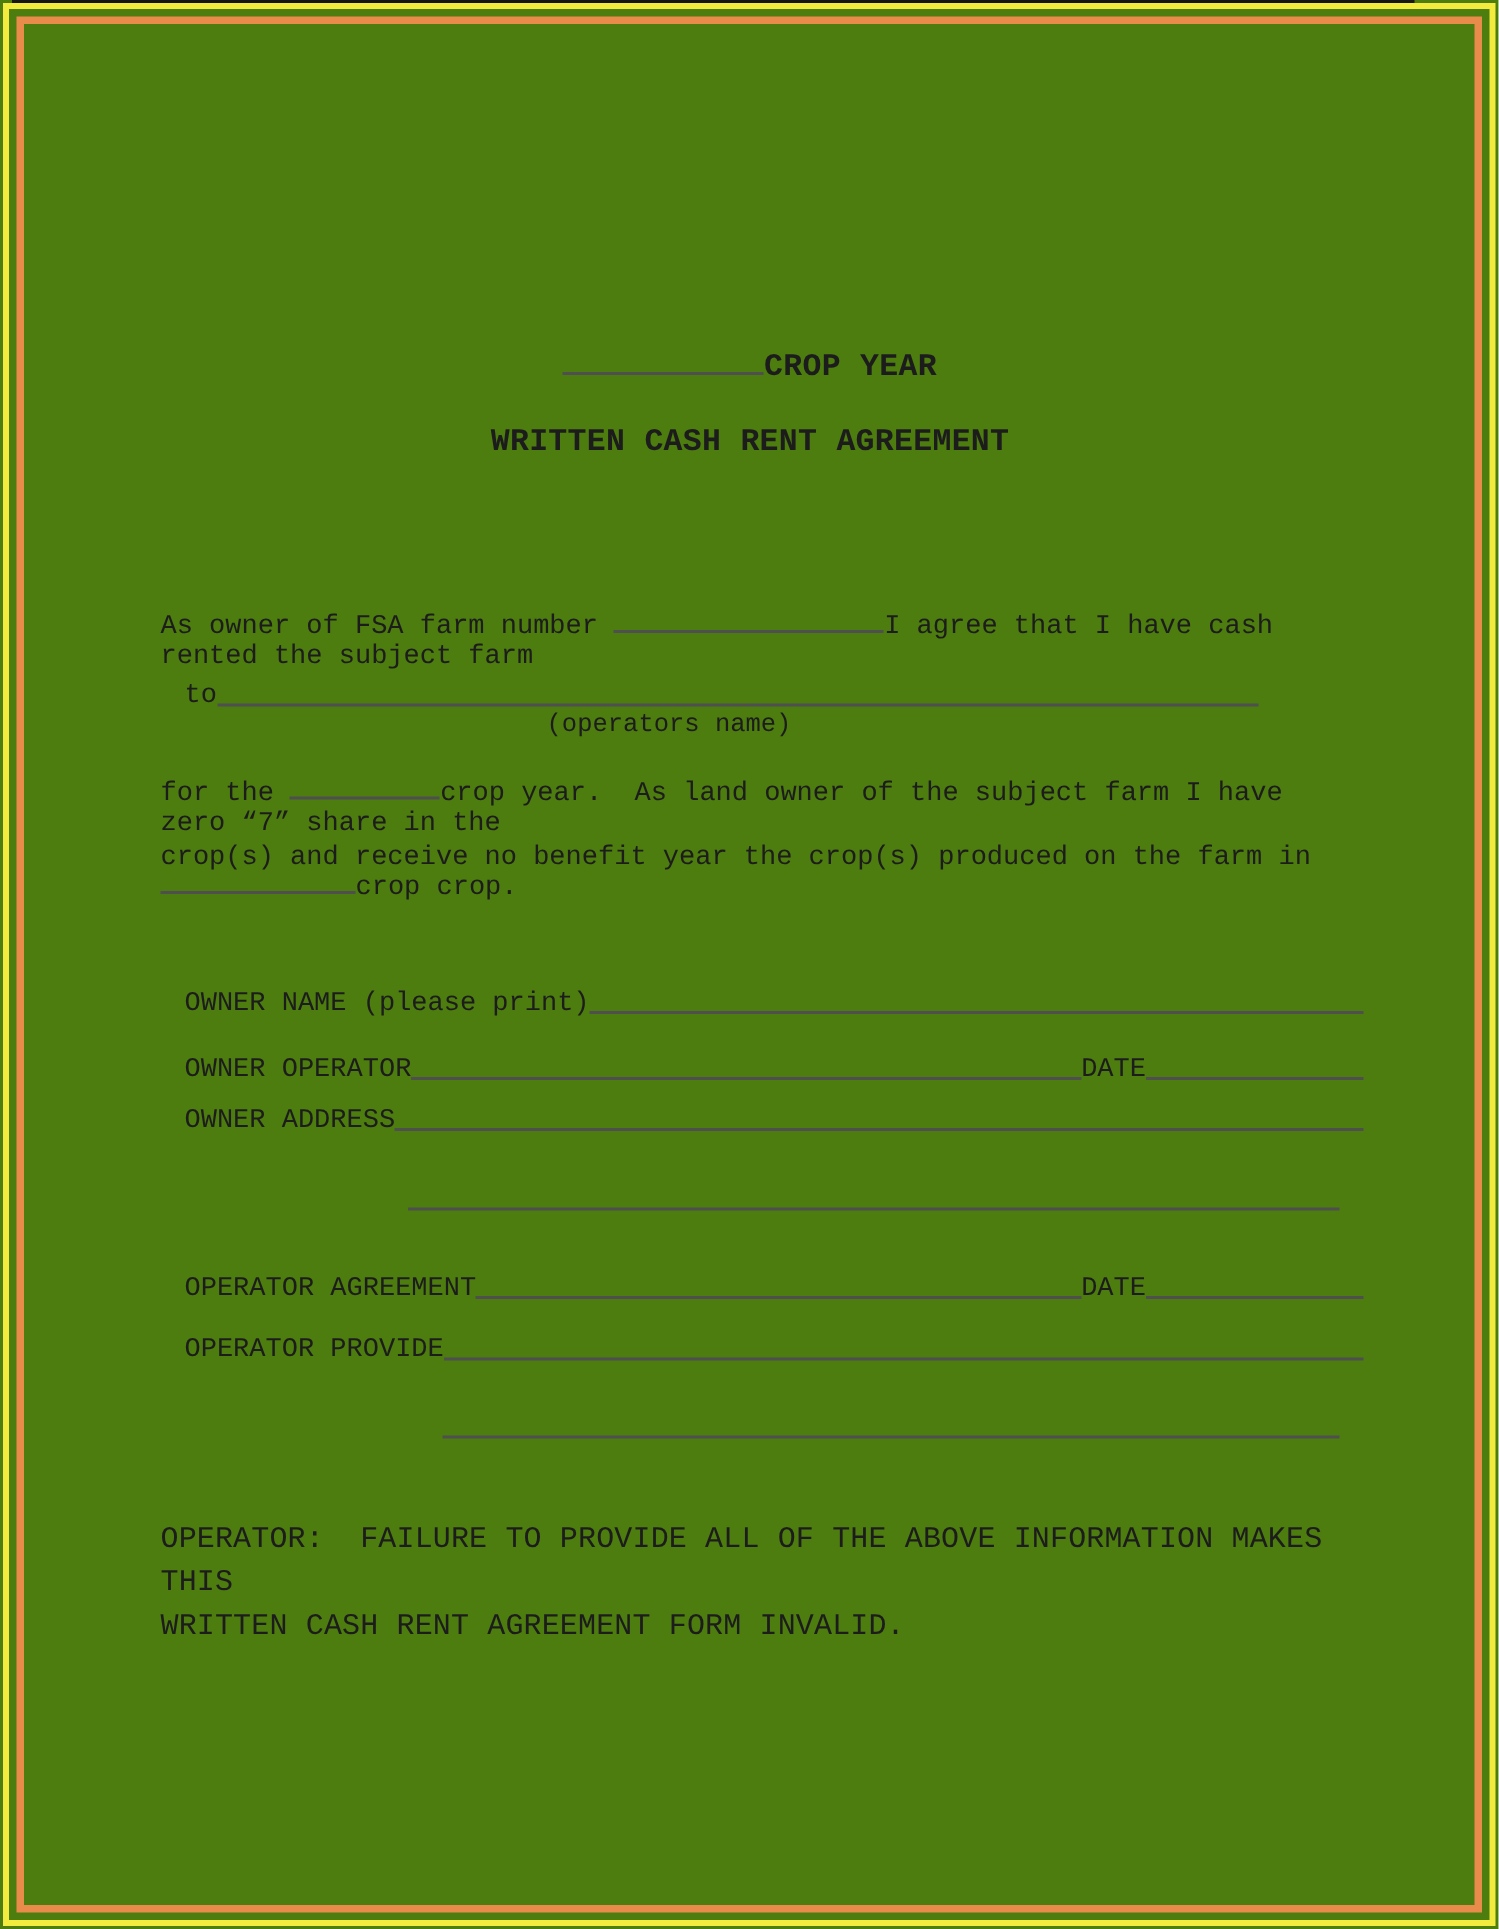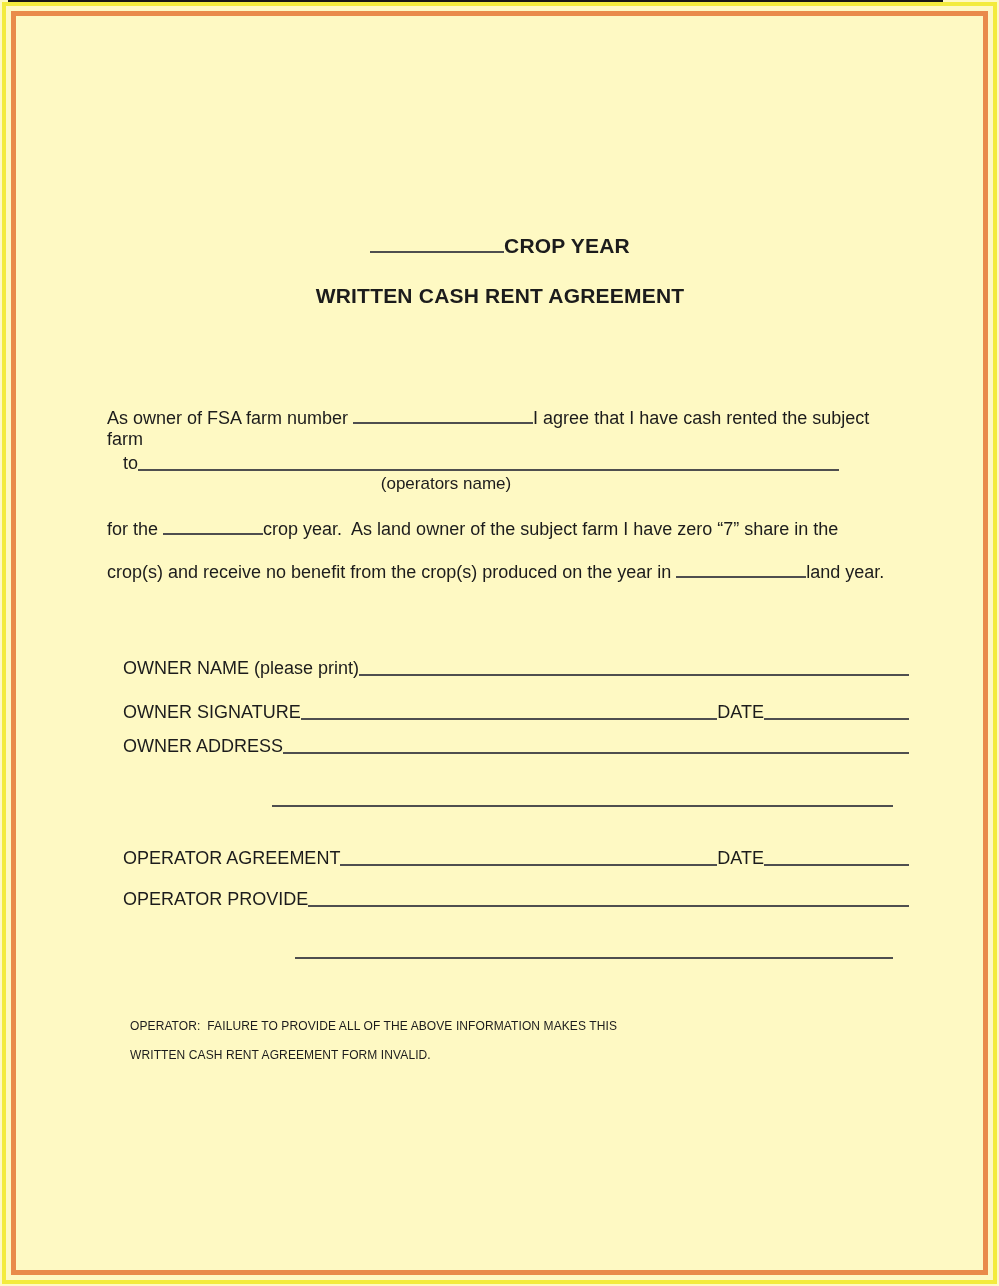--- a/index.html
+++ b/index.html
@@ -4,23 +4,23 @@
 <style>
   html, body {
     margin: 0;
     padding: 0;
     background: #ffffff;
   }
   .page {
     position: relative;
     width: 999px;
     height: 1286px;
-    background: #fef9c3;
+    background: #4d7c0f;
     overflow: hidden;
-    font-family: Liberation Sans, sans-serif;
+    font-family: Liberation Mono, monospace;
     color: #1c1c1c;
   }
   
   .frame { position: absolute; pointer-events: none; }
   .frame-yellow {
     top: 2px; left: 2px; right: 2px; bottom: 2px;
     border: 4px solid #f3eb3d;
   }
   .frame-orange {
     top: 11px; left: 11px; right: 11px; bottom: 11px;
@@ -76,24 +76,23 @@
   .caption {
     text-align: center;
     font-size: 17px;
   }
   .cont {
     position: absolute;
     height: 20px;
     border-bottom: 2px solid #4f4f4f;
   }
   .footer {
-    font-size: 12px;
+    font-size: 20px;
     line-height: 29px;
     letter-spacing: 0.1px;
-    margin-left: 23px;
   }
 </style>
 </head>
 <body>
 
 <div class="page">
 
   <div class="scan-line-top"></div>
   <div class="frame frame-yellow"></div>
   <div class="frame frame-orange"></div>
@@ -111,30 +110,30 @@
     <span class="lbl">to</span>
     <span class="fill"></span>
   </div>
   <div class="abs caption" style="top:474px; width:678px">(operators name)</div>
 
   <div class="abs bodyline" style="top:519px">
     <span class="pre">for the </span><span class="blank" style="width:100px"></span><span class="pre">crop year.  As land owner of the subject farm I have zero “7” share in the</span>
   </div>
 
   <div class="abs bodyline" style="top:562px">
-    <span class="pre">crop(s) and receive no benefit from the crop(s) produced on the year in </span><span class="blank" style="width:130px"></span><span class="pre">land year.</span>
+    <span class="pre">crop(s) and receive no benefit year the crop(s) produced on the farm in </span><span class="blank" style="width:130px"></span><span class="pre">crop crop.</span>
   </div>
 
   <div class="abs row" style="top:655px">
     <span class="lbl">OWNER NAME (please print)</span>
     <span class="fill"></span>
   </div>
 
   <div class="abs row" style="top:699px">
-    <span class="lbl">OWNER SIGNATURE</span>
+    <span class="lbl">OWNER OPERATOR</span>
     <span class="fill"></span>
     <span class="lbl">DATE</span>
     <span class="fill-fixed"></span>
   </div>
 
   <div class="abs row" style="top:733px">
     <span class="lbl">OWNER ADDRESS</span>
     <span class="fill"></span>
   </div>
 

